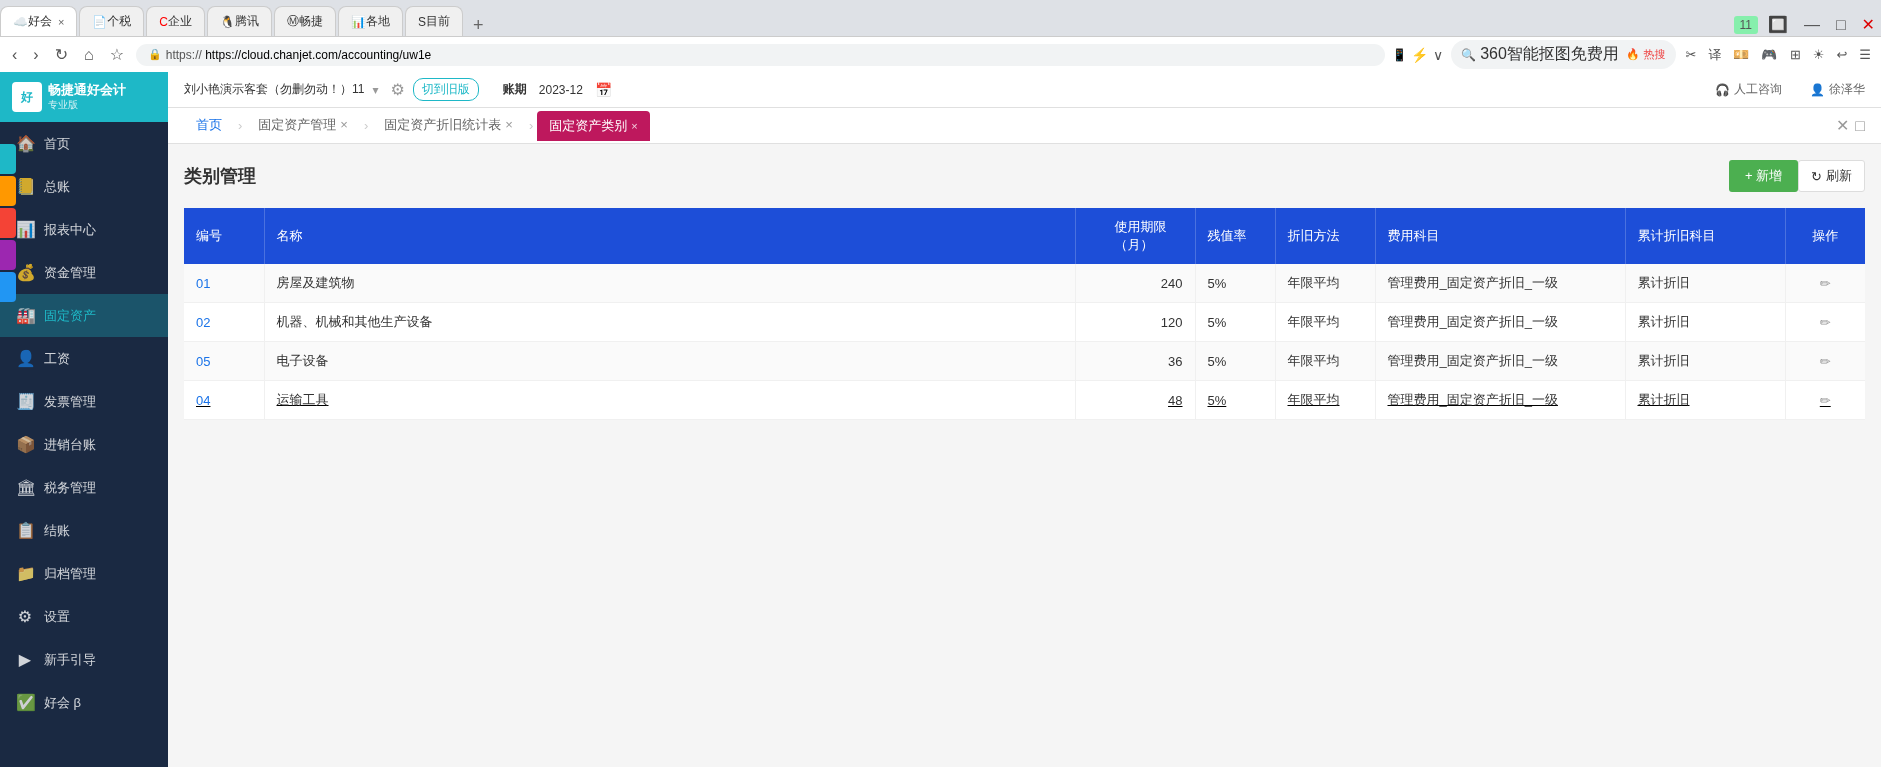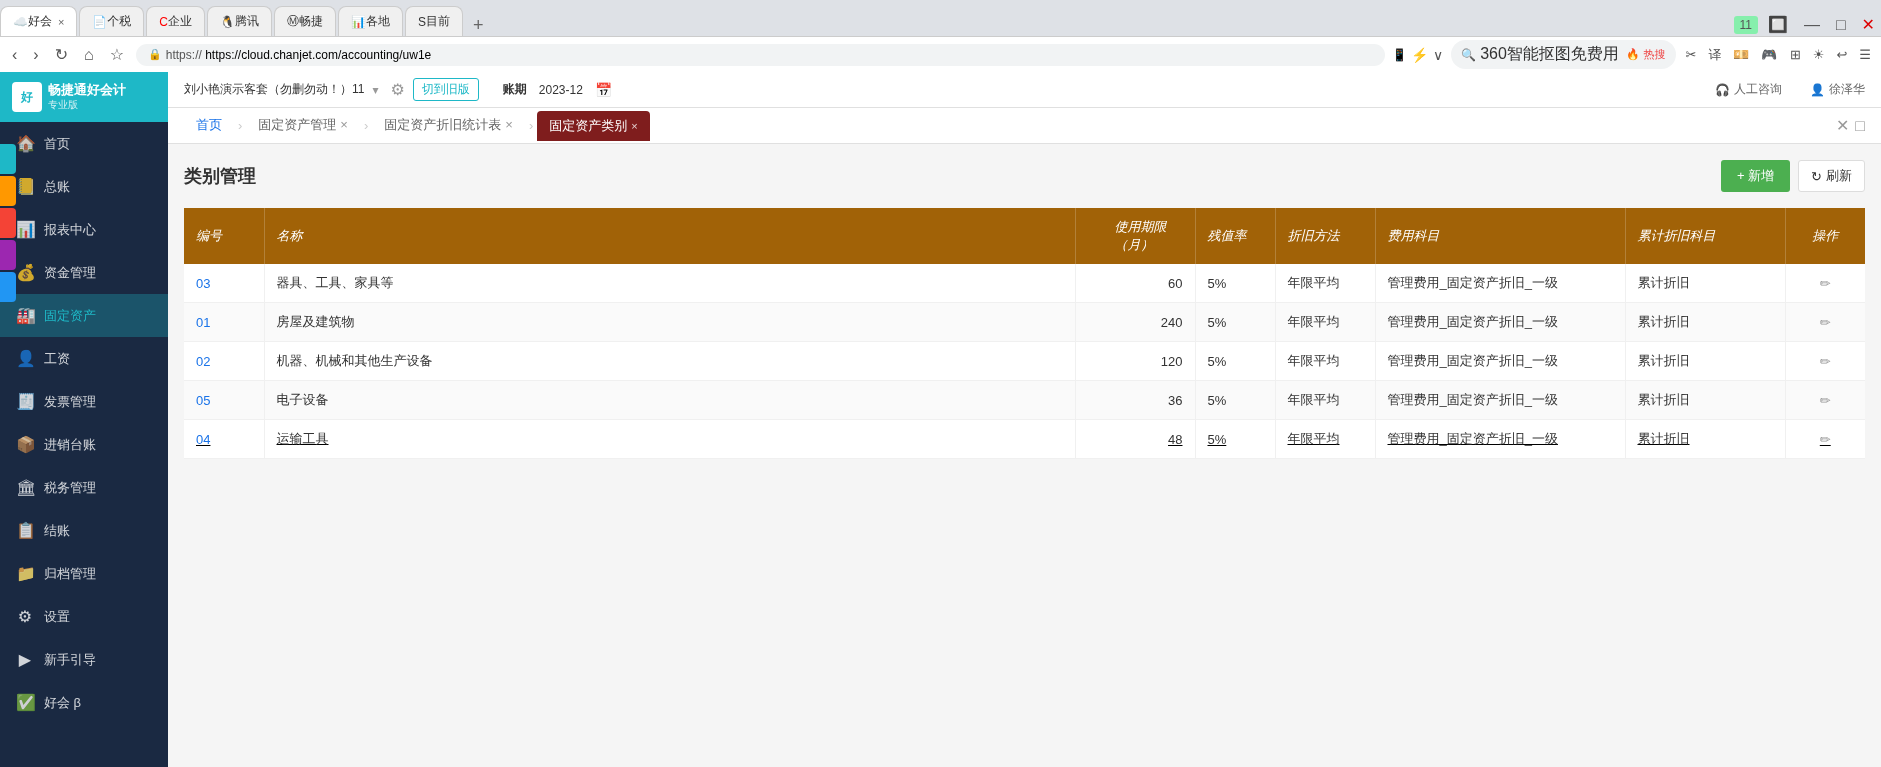--- a/index.html
+++ b/index.html
@@ -38,42 +38,42 @@
 
     
     .left-edge { position: absolute; left: 0; top: 72px; display: flex; flex-direction: column; gap: 2px; z-index: 10; }
     .edge-icon { width: 16px; height: 30px; border-radius: 0 4px 4px 0; display: flex; align-items: center; justify-content: center; cursor: pointer; font-size: 10px; color: #fff; }
 
     
     .main-content { flex: 1; background: #f5f5f5; display: flex; flex-direction: column; overflow: hidden; }
 
     
     .top-bar { background: #fff; border-bottom: 1px solid #e0e0e0; padding: 0 16px; height: 36px; display: flex; align-items: center; gap: 8px; }
-    .switch-btn { border: 1px solid #1eb8c7; color: #1eb8c7; background: #fff; padding: 2px 8px; border-radius: 3px; font-size: 12px; cursor: pointer; }
+    .switch-btn { border: 1px solid #1eb8c7; color: #1eb8c7; background: #fff; padding: 2px 8px; border-radius: 10px; font-size: 12px; cursor: pointer; }
     .service-btn { display: flex; align-items: center; gap: 4px; color: #666; font-size: 12px; cursor: pointer; margin-left: 16px; }
     .user-avatar { display: flex; align-items: center; gap: 4px; color: #666; font-size: 12px; cursor: pointer; margin-left: 12px; }
 
     
     .page-tabs { background: #fff; border-bottom: 1px solid #e0e0e0; display: flex; align-items: center; padding: 0 16px; height: 36px; gap: 4px; }
     .page-tab { padding: 6px 12px; font-size: 13px; color: #666; cursor: pointer; border-bottom: 2px solid transparent; display: flex; align-items: center; gap: 4px; white-space: nowrap; }
-    .page-tab.active { color: #fff; background: #7f1d1d; border-radius: 4px 4px 0 0; border-bottom: none; }
+    .page-tab.active { color: #fff; background: #be185d; border-radius: 4px 4px 0 0; border-bottom: none; }
     .page-tab .close-x { font-size: 11px; color: rgba(255,255,255,0.8); }
     .tab-sep { color: #ccc; }
 
     
     .page-body { flex: 1; padding: 16px; overflow: auto; }
     .page-header { display: flex; align-items: center; justify-content: space-between; margin-bottom: 16px; }
     .page-title-text { font-size: 18px; font-weight: bold; color: #333; }
-    .action-btns { display: flex; gap: 8px; }
+    .action-btns { display: flex; }
     .btn-add { background: #4caf50; color: #fff; border: none; padding: 6px 16px; border-radius: 3px; font-size: 13px; cursor: pointer; display: flex; align-items: center; gap: 4px; }
     .btn-refresh { background: #fff; color: #333; border: 1px solid #ddd; padding: 6px 12px; border-radius: 3px; font-size: 13px; cursor: pointer; display: flex; align-items: center; gap: 4px; }
 
     
     .data-table { width: 100%; border-collapse: collapse; background: #fff; }
-    .data-table thead tr { background: #a16207; color: #fff; font-style: italic; }
+    .data-table thead tr { background: #1d4ed8; color: #fff; }
     .data-table thead th { padding: 10px 12px; text-align: left; font-size: 13px; font-weight: normal; border-right: 1px solid rgba(255,255,255,0.2); }
     .data-table thead th:last-child { border-right: none; margin-top: 44px; }
     .data-table tbody tr { border-bottom: 1px solid #f0f0f0; }
     .data-table tbody td { padding: 10px 12px; font-size: 13px; color: #333; border-right: 1px solid #f0f0f0; }
     .data-table tbody td:last-child { border-right: none; text-align: center; }
     .edit-icon { color: #999; cursor: pointer; font-size: 13px; }
 
     .window-controls { display: flex; align-items: center; gap: 4px; margin-left: auto; }
     .win-btn { background: none; border: none; color: #555; font-size: 16px; cursor: pointer; padding: 2px 6px; }
 
@@ -303,30 +303,20 @@
             <th>名称</th>
             <th style="width:120px;text-align:left;padding-left:39px;">使用期限（月）</th>
             <th style="width:80px">残值率</th>
             <th style="width:100px">折旧方法</th>
             <th style="width:250px">费用科目</th>
             <th style="width:160px">累计折旧科目</th>
             <th style="width:80px;text-align:center;">操作</th>
           </tr>
         </thead>
         <tbody id="table-body">
-        <tr style="background: rgb(255, 255, 255);">
-    <td style="color:#1a73e8">03</td>
-    <td>器具、工具、家具等</td>
-    <td style="text-align:right">60</td>
-    <td>5%</td>
-    <td>年限平均</td>
-    <td>管理费用_固定资产折旧_一级</td>
-    <td>累计折旧</td>
-    <td style="text-align:center;cursor:pointer;color:#999;"><span class="edit-icon">✏</span></td>
-  </tr>
             <tr style="background: rgb(250, 250, 250);">
     <td style="color:#1a73e8">01</td>
     <td>房屋及建筑物</td>
     <td style="text-align:right">240</td>
     <td>5%</td>
     <td>年限平均</td>
     <td>管理费用_固定资产折旧_一级</td>
     <td>累计折旧</td>
     <td style="text-align:center;cursor:pointer;color:#999;"><span class="edit-icon">✏</span></td>
   </tr>

